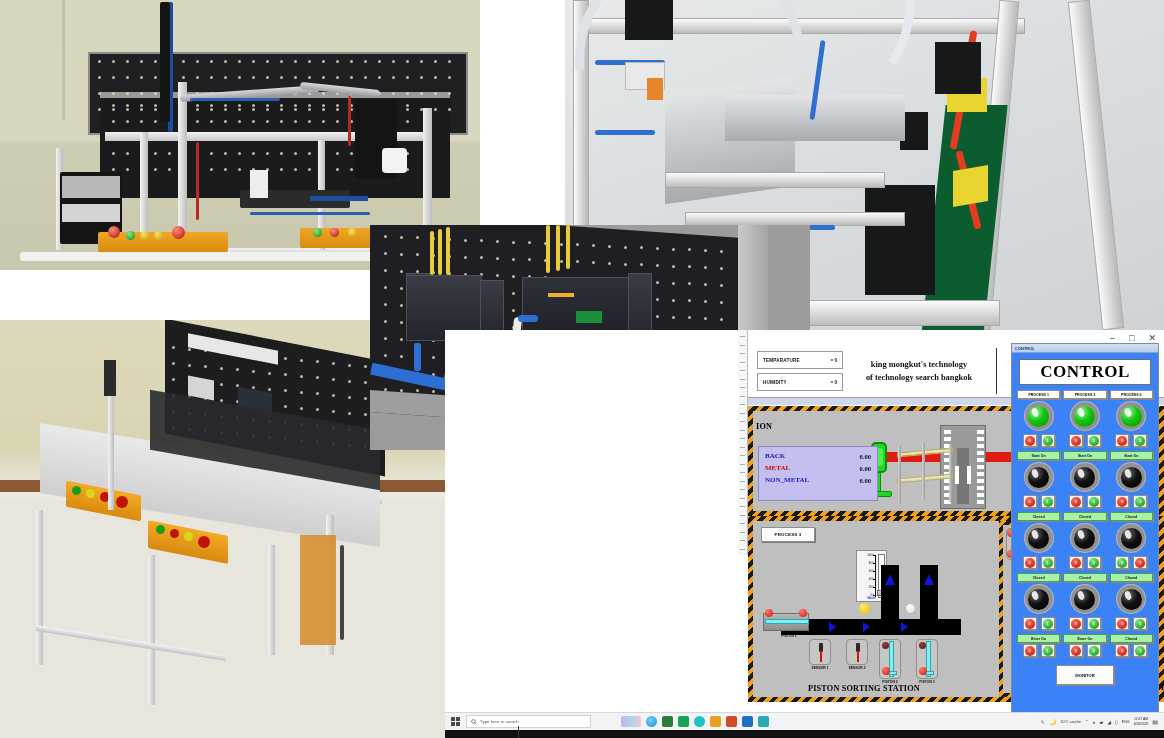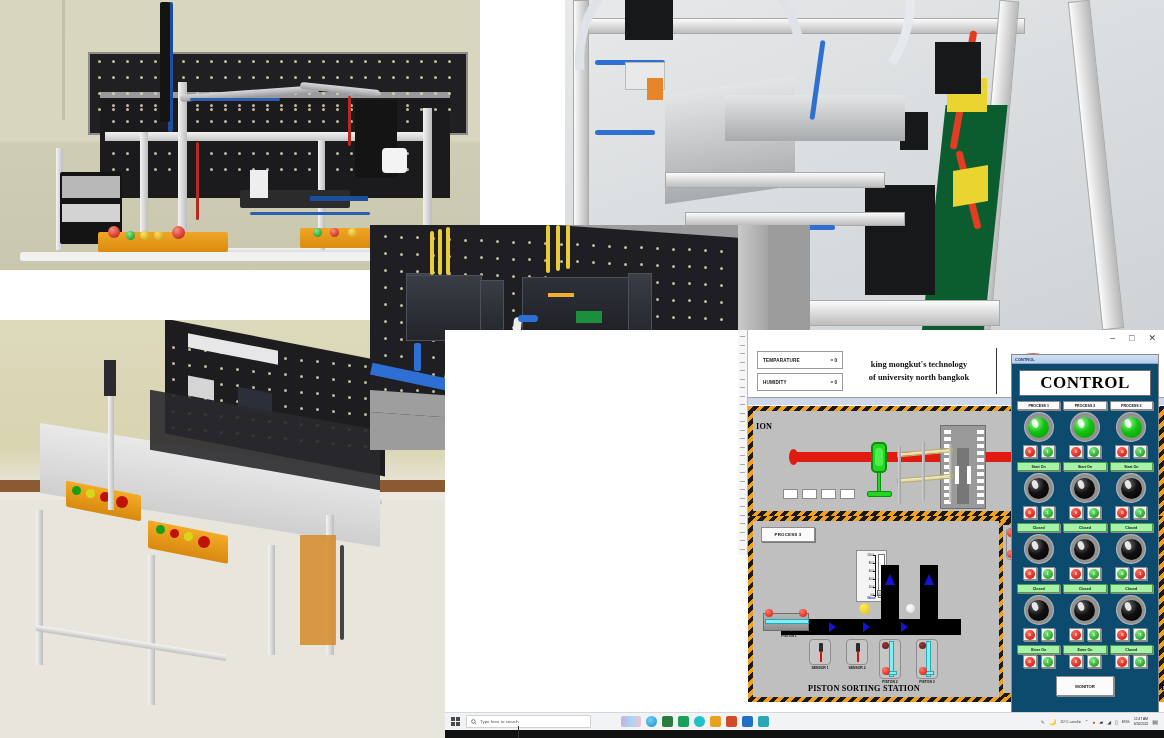--- a/index.html
+++ b/index.html
@@ -133,21 +133,21 @@
   .slider-widget .cap{position:absolute;bottom:1px;left:0;right:0;text-align:center;font-size:3px;color:#2222cc;font-weight:bold;}
 
   .ladder{position:absolute;background:#9a9a9a;border:1px solid #6f6f6f;}
   .ladder .rung{position:absolute;background:#fff;}
   .redbar{position:absolute;background:#e11b10;border-radius:2px;}
   .redcap{position:absolute;background:#e11b10;border-radius:50%;}
   .gripper{position:absolute;}
   .white-slot{position:absolute;background:#fff;border:1px solid #8a8a8a;}
 
   
-  #control-panel{position:absolute;left:566px;top:13px;width:148px;height:375px;background:#0c4a6e;border:1px solid #8a8a8a;margin-top:11px;}
+  #control-panel{position:absolute;left:566px;top:13px;width:148px;height:375px;background:#3b82f6;border:1px solid #8a8a8a;}
   .cp-titlebar{height:9px;background:linear-gradient(180deg,#cfe0f5,#b7cdec);border-bottom:1px solid #8ba4c4;font-size:4px;color:#1b3a63;padding-left:3px;line-height:9px;font-weight:bold;}
   .cp-header{margin:6px 7px 5px;height:26px;background:#fff;border:1px solid #6e6e6e;display:flex;align-items:center;justify-content:center;}
   .cp-header span{font-family:"Liberation Serif",serif;font-weight:bold;font-size:17px;letter-spacing:.5px;color:#000;}
   .cp-grid{padding:0 5px;display:grid;grid-template-columns:repeat(3,1fr);gap:4px 3px;}
   .cp-cell{display:flex;flex-direction:column;align-items:center;}
   .cp-tag{width:100%;height:9px;background:#fbfbfb;border:1px solid #8d8d8d;font-size:3.6px;font-weight:bold;display:flex;align-items:center;justify-content:center;box-shadow:1px 1px 0 #8a8a8a;color:#111;}
   .cp-tag.green{background:#a6f2a6;border-color:#4f9b4f;}
   .cp-lamp{width:30px;height:30px;border-radius:50%;background:radial-gradient(circle at 50% 50%,#b6b6b6,#8d8d8d 62%,#bdbdbd 70%,#8f8f8f 100%);display:flex;align-items:center;justify-content:center;margin:2px 0;}
   .cp-lamp i{width:21px;height:21px;border-radius:50%;display:block;position:relative;}
   .cp-lamp i.on{background:radial-gradient(circle at 34% 28%,#9dfb9d,#12c312 45%,#059605 100%);}
@@ -895,21 +895,21 @@
     <span class="kv-label">TEMPARATURE</span>
     <span class="kv-val">= 0</span>
   </div>
   <div class="kv-box" style="left:312px;top:43px;width:86px;height:18px;padding:0 5px;">
     <span class="kv-label">HUMIDITY</span>
     <span class="kv-val">= 0</span>
   </div>
 
   <div class="uni-title">
     <span>king mongkut's technology</span>
-    <span>of university north bangkok</span>
+    <span>of technology search bangkok</span>
   </div>
   <div class="uni-div"></div>
 
   <div class="logo-wrap">
     <svg width="44" height="28" viewBox="0 0 44 28">
       <ellipse cx="22" cy="11" rx="19" ry="9.5" fill="none" stroke="#d8321c" stroke-width="2.4"></ellipse>
       <path d="M8 13 L30 4 L26 12 L34 9 L18 19 Z" fill="#d8321c"></path>
       <circle cx="32" cy="7" r="2.4" fill="#d8321c"></circle>
     </svg>
     <div style="font-size:4px;color:#8a1a10;font-weight:bold;letter-spacing:-.2px;">มจพ.</div>
@@ -962,20 +962,36 @@
         <div style="position:absolute;left:26px;top:40px;width:4px;height:18px;background:#fff;"></div>
       </div>
 
       <div class="white-slot" style="left:30px;top:78px;width:15px;height:10px;"></div>
       <div class="white-slot" style="left:49px;top:78px;width:15px;height:10px;"></div>
       <div class="white-slot" style="left:68px;top:78px;width:15px;height:10px;"></div>
       <div class="white-slot" style="left:87px;top:78px;width:15px;height:10px;"></div>
     </div>
   </div>
 
+  <div class="readout" style="left:313px;top:116px;">
+    <div id="readout-rows">
+        <div class="row">
+          <span class="nm" style="color: rgb(22, 24, 156);">BACK</span>
+          <span class="vl">0.00</span>
+        </div>
+        <div class="row">
+          <span class="nm" style="color: rgb(224, 0, 0);">METAL</span>
+          <span class="vl">0.00</span>
+        </div>
+        <div class="row">
+          <span class="nm" style="color: rgb(26, 26, 184);">NON_METAL</span>
+          <span class="vl">0.00</span>
+        </div>
+      </div>
+  </div>
 
   <div class="shelf" style="left:450px;top:112px;width:60px;height:62px;">
     <div class="plank" style="left:2px;top:8px;width:56px;transform:skewY(-5deg);"></div>
     <div class="plank" style="left:2px;top:34px;width:56px;transform:skewY(-5deg);"></div>
     <div class="leg" style="left:3px;top:4px;height:58px;"></div>
     <div class="leg" style="left:27px;top:0px;height:58px;"></div>
     <div class="leg" style="left:54px;top:2px;height:58px;"></div>
   </div>
 
   <div id="station-bottom-wrap" class="hazard">

